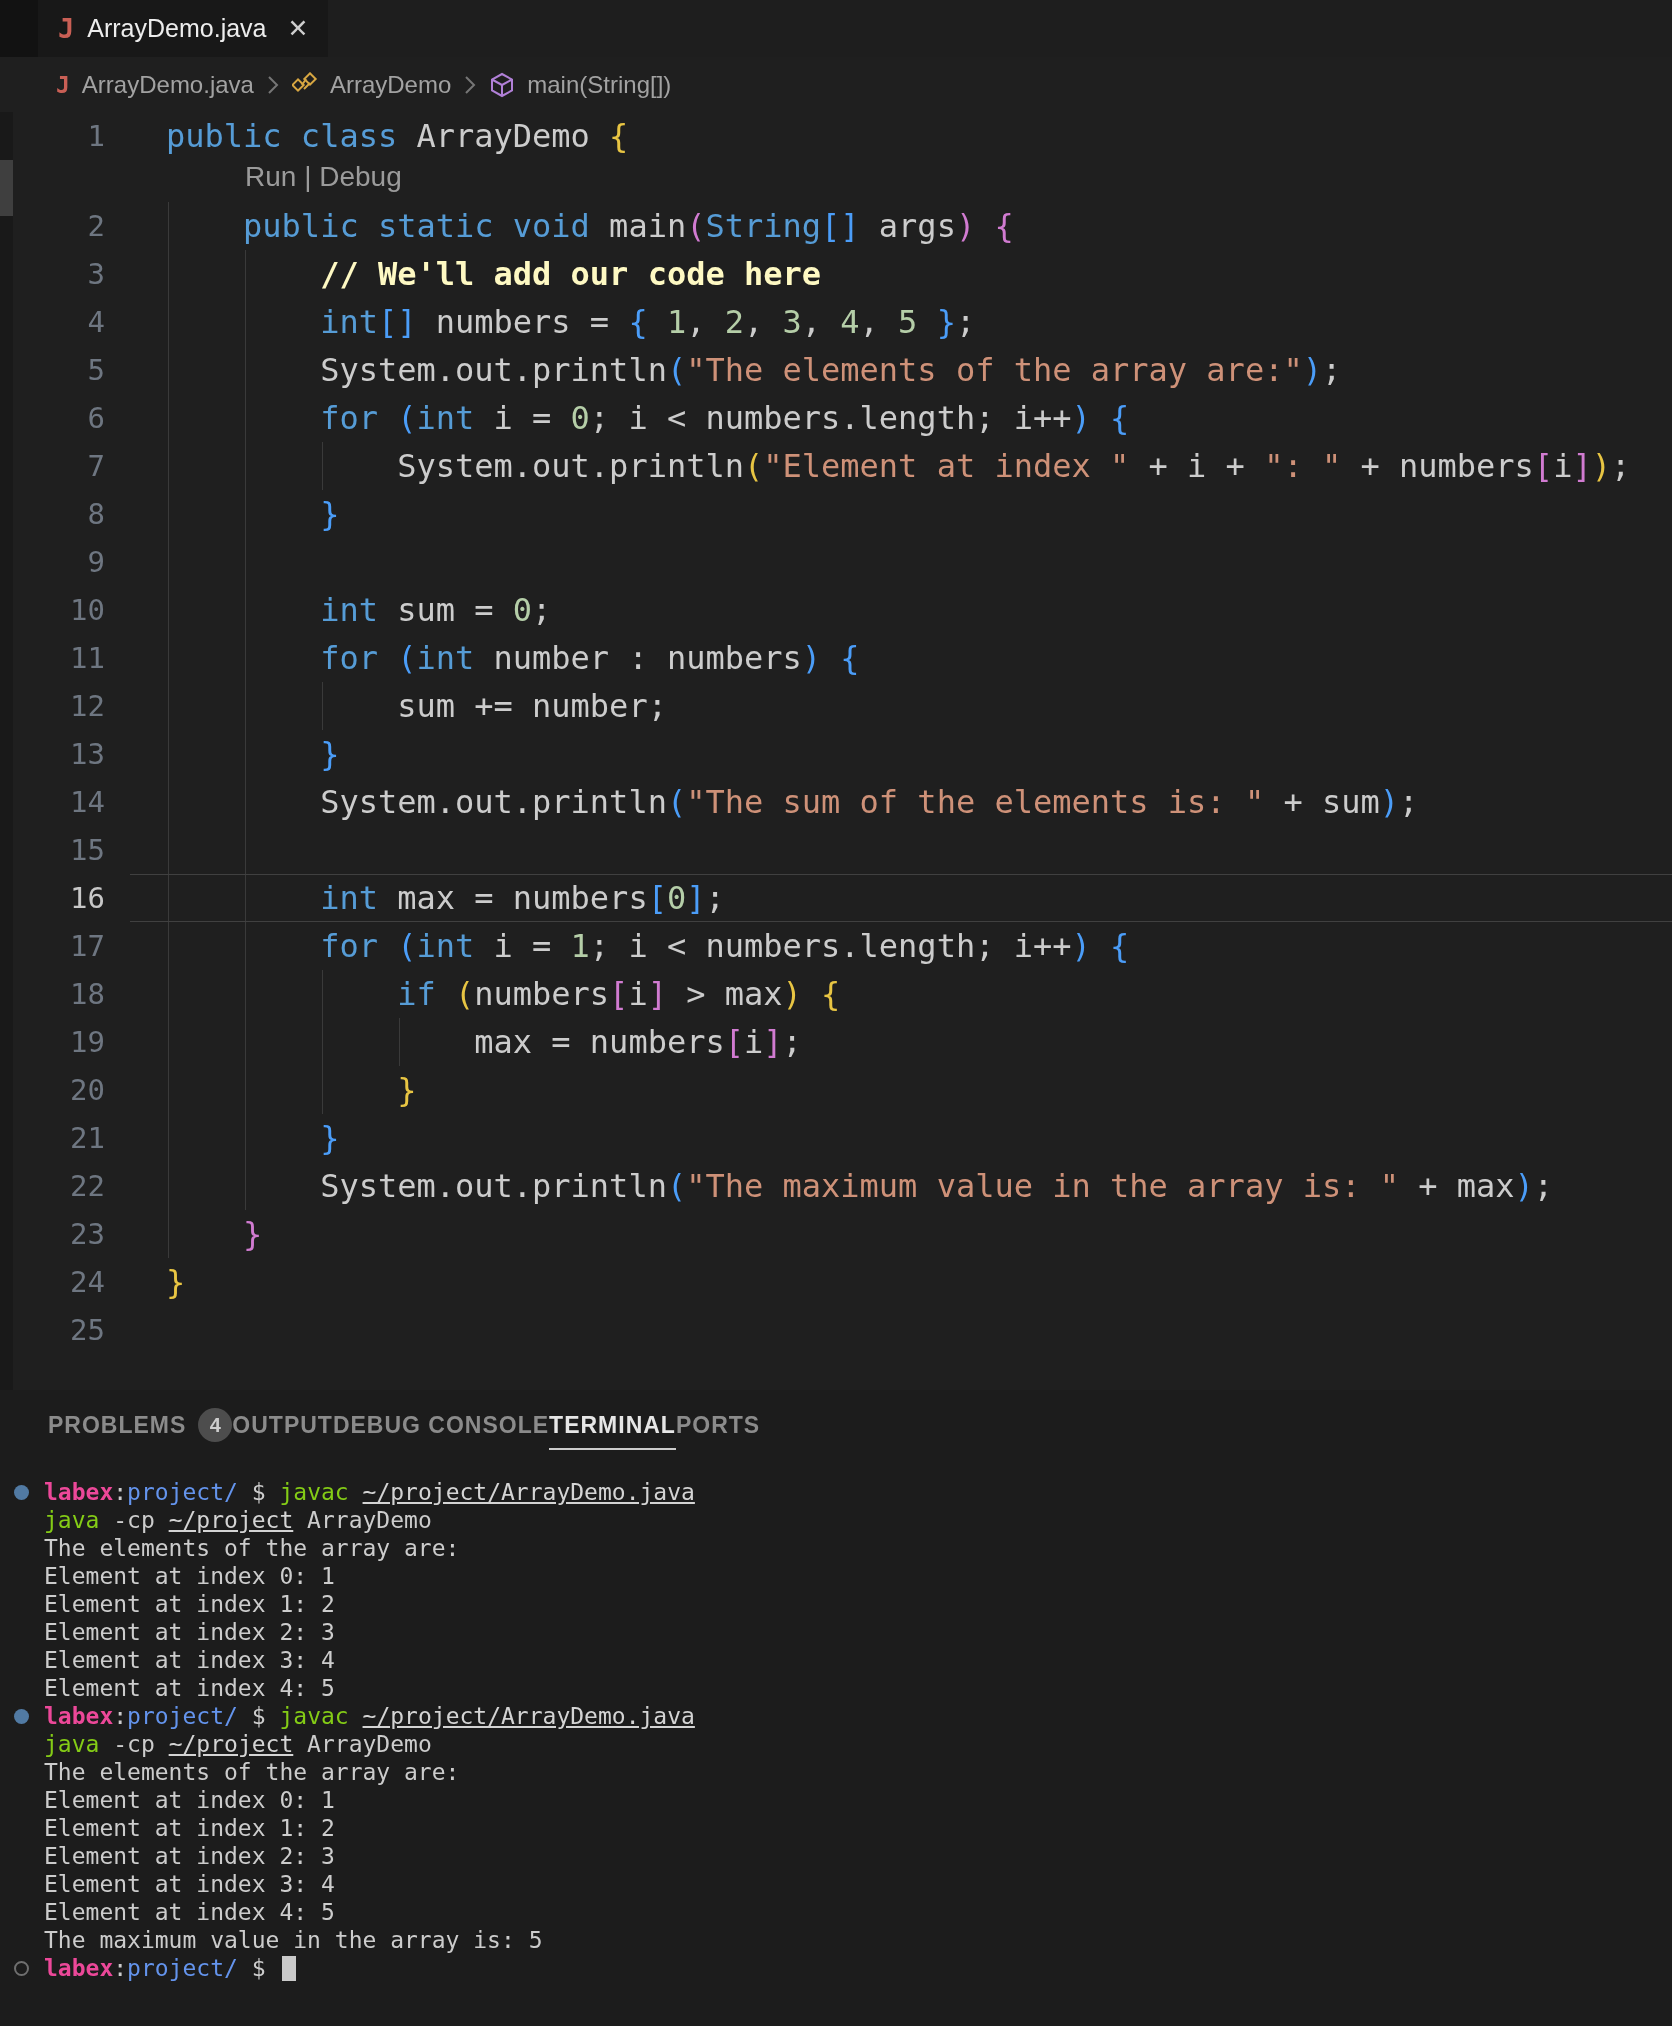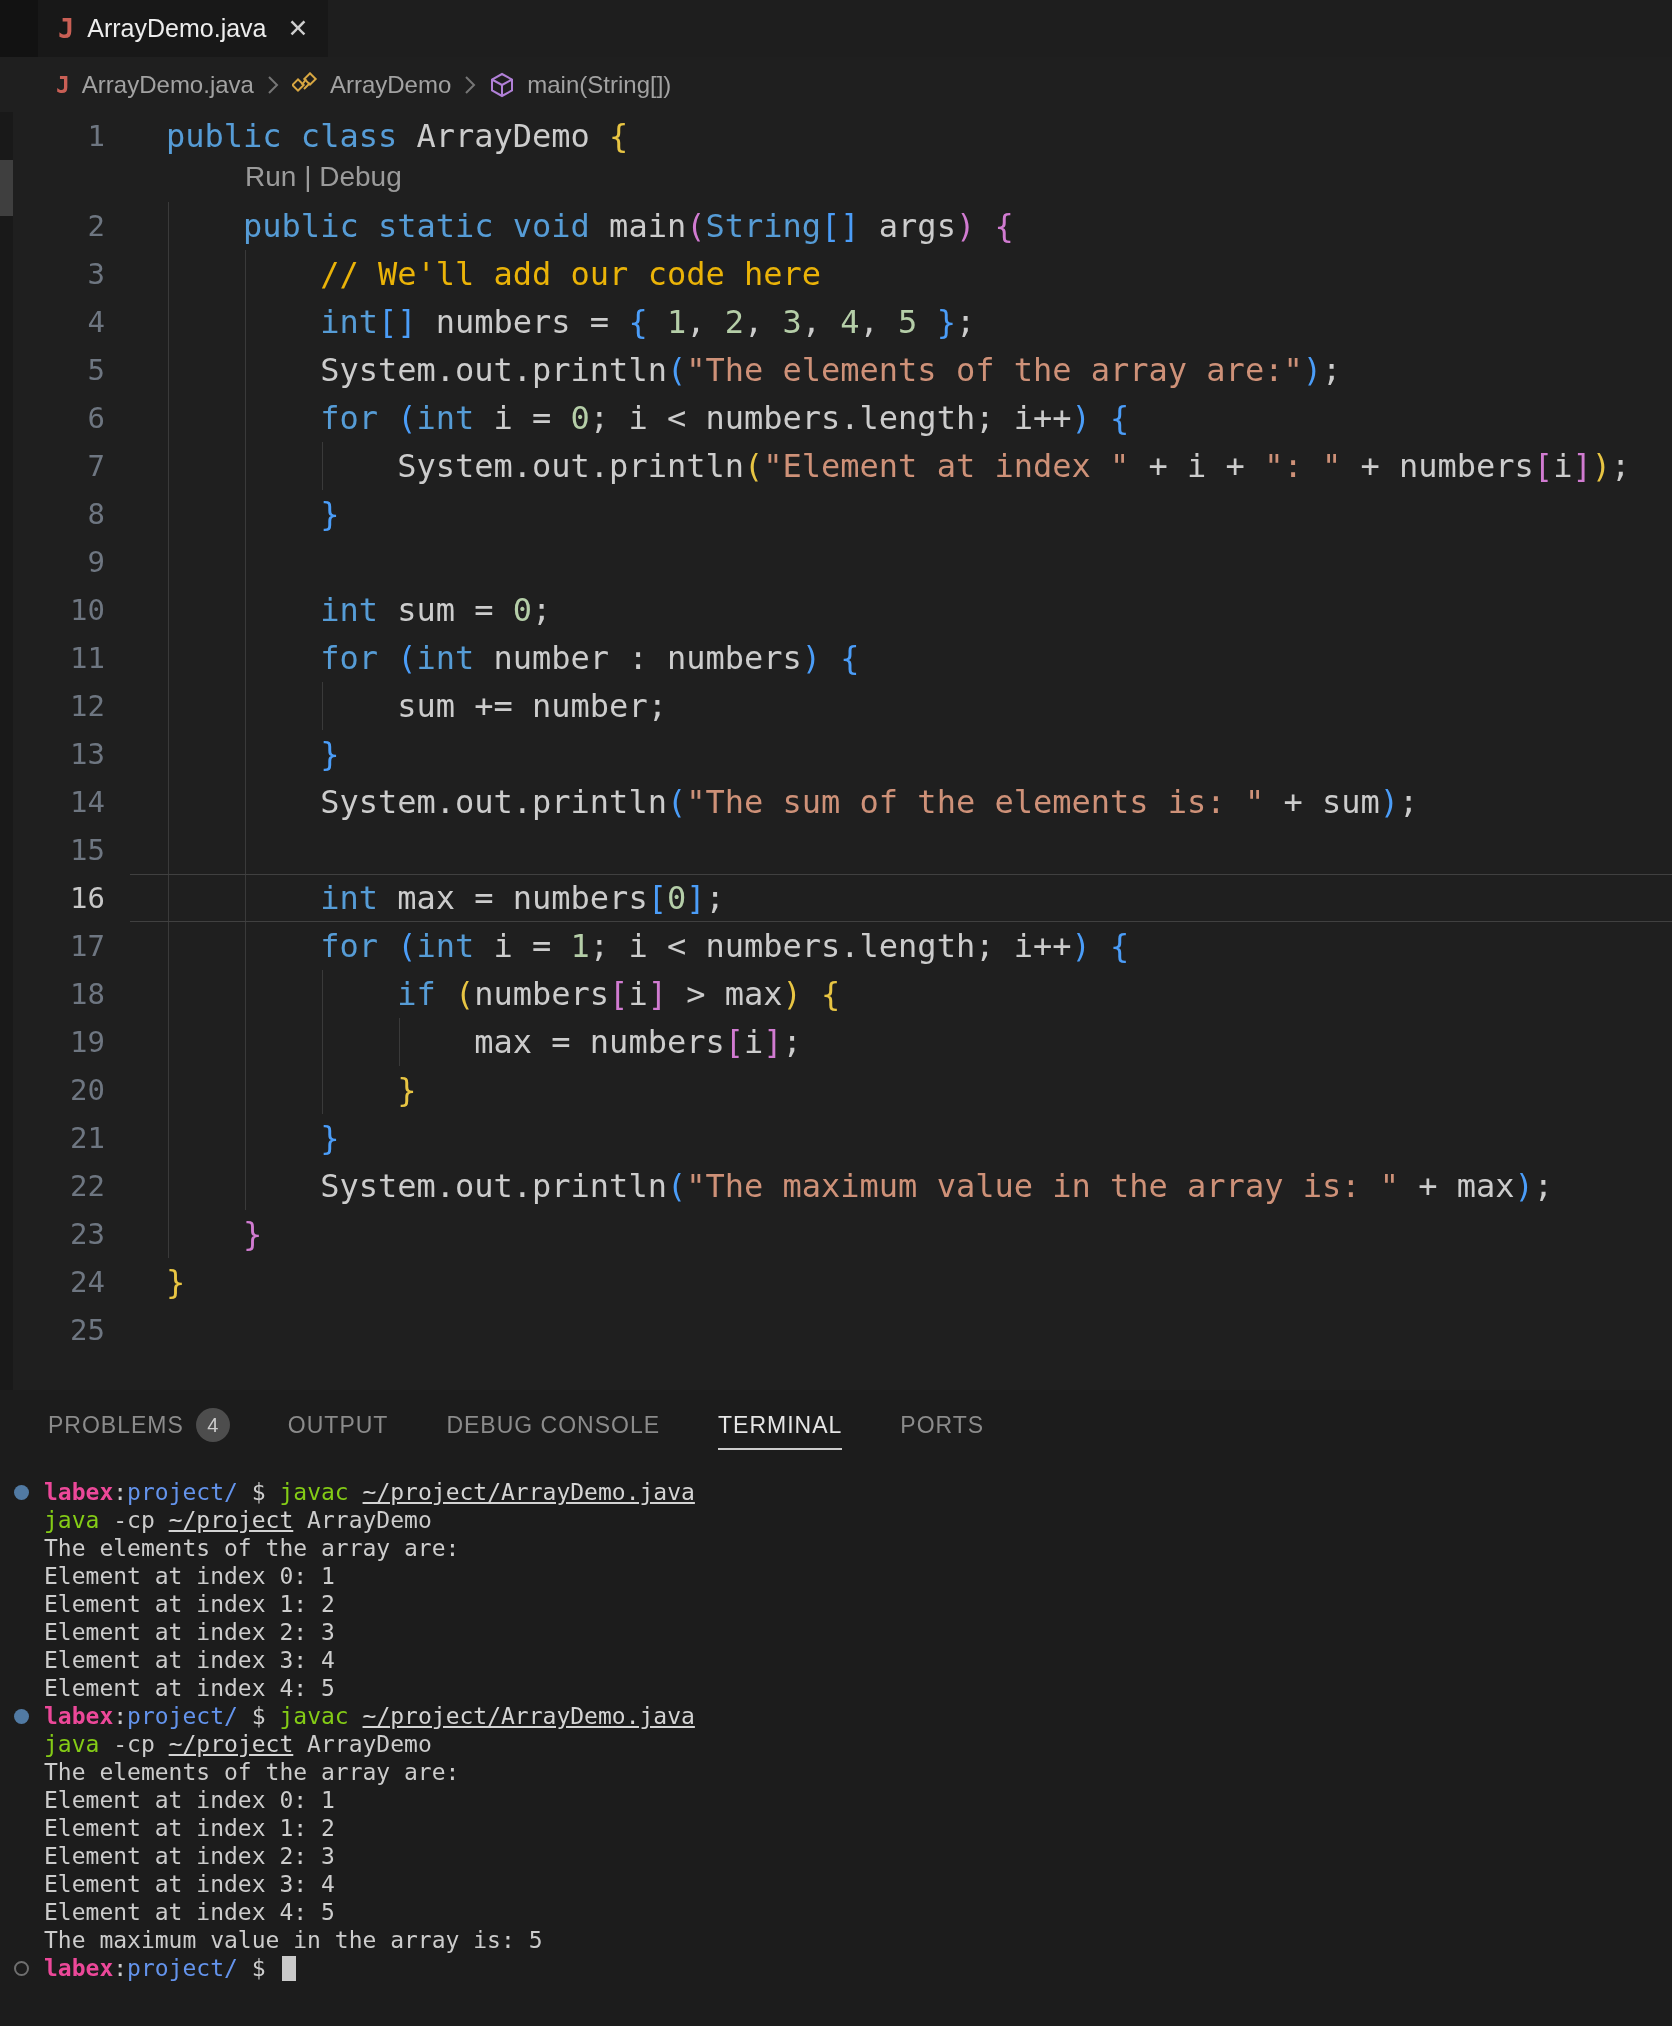--- a/index.html
+++ b/index.html
@@ -28,30 +28,30 @@
   .rows{position:absolute;left:0;top:0;right:0;}
   .row{display:flex;height:48px;line-height:48px;font-family:"DejaVu Sans Mono",monospace;font-size:32px;white-space:pre;}
   .ln{flex:0 0 105px;text-align:right;color:#6e7681;font-size:29px;font-family:"DejaVu Sans Mono",monospace;}
   .row.cur .ln{color:#c8c8c8;}
   .code{padding-left:61px;flex:1;}
   .codelens{height:42px;line-height:34px;padding-left:245px;color:#9b9b9b;font-size:28px;font-family:"Liberation Sans",sans-serif;}
   .kw{color:#569cd6;}
   .pl{color:#cccccc;}
   .str{color:#ce9178;}
   .num{color:#b5cea8;}
-  .com{color:#eab308;}
+  .com{color:#fef9c3;font-weight:bold;}
   .b1{color:#e8c543;}
   .b2{color:#d17bd1;}
   .b3{color:#4b9df8;}
   .guide{position:absolute;width:1px;background:#3a3a3a;}
   .cursor-line{position:absolute;left:130px;right:0;height:48px;border-top:1px solid #404040;border-bottom:1px solid #404040;box-sizing:border-box;pointer-events:none;}
 
   
   .panel{height:636px;background:#1c1c1c;flex:0 0 auto;display:flex;flex-direction:column;}
-  .panel-tabs{height:70px;display:flex;align-items:center;padding-left:48px;gap:58px;font-size:23px;letter-spacing:1px;color:#8b8b8b;flex:0 0 auto;}
+  .panel-tabs{height:70px;display:flex;align-items:center;padding-left:48px;font-size:23px;letter-spacing:1px;color:#8b8b8b;flex:0 0 auto;font-weight:bold;}
   .ptab{display:flex;align-items:center;gap:12px;height:70px;line-height:70px;position:relative;}
   .ptab.active{color:#e6e6e6;}
   .ptab.active::after{content:"";position:absolute;left:0;right:0;bottom:10px;height:2px;background:#cccccc;}
   .badge{background:#4d4d4d;color:#cccccc;border-radius:50%;width:34px;height:34px;line-height:34px;text-align:center;font-size:20px;letter-spacing:0;}
 
   
   .terminal{padding:18px 0 0 44px;font-family:"DejaVu Sans Mono",monospace;font-size:23px;line-height:28px;color:#cccccc;flex:1;}
   .tline{white-space:pre;position:relative;height:28px;}
   .deco{position:absolute;left:-30px;top:7px;width:15px;height:15px;border-radius:50%;box-sizing:border-box;}
   .deco.filled{background:#517aa3;}

